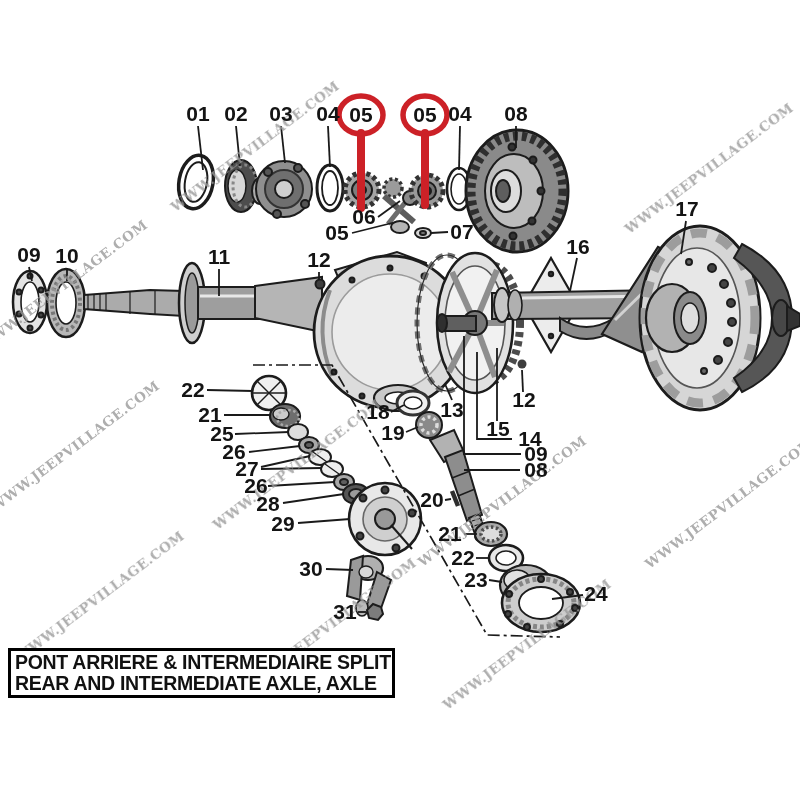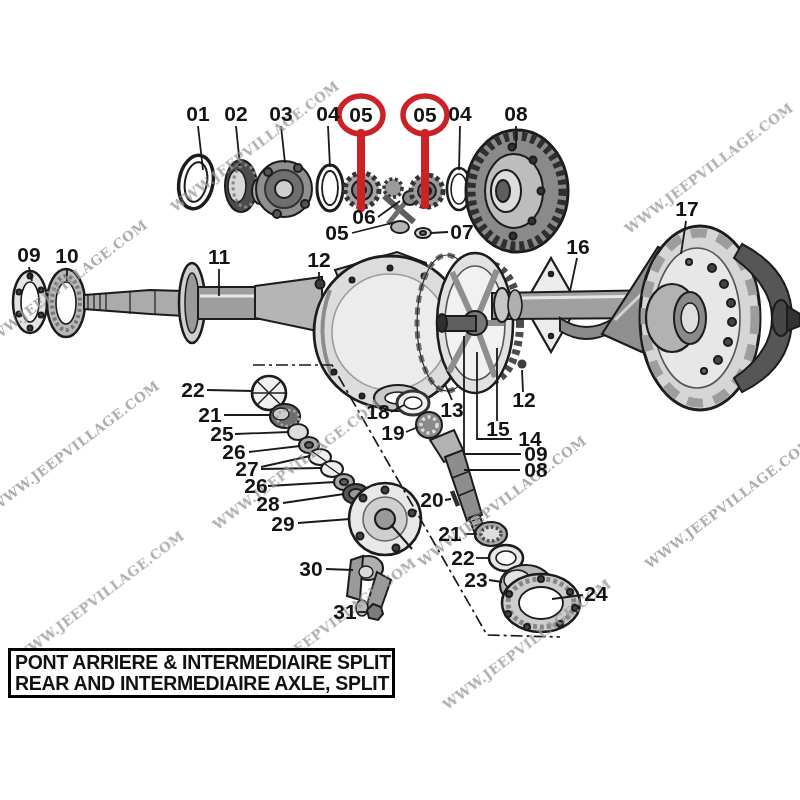--- a/index.html
+++ b/index.html
@@ -393,14 +393,14 @@
         <text class="plabel" x="450" y="541">21</text>
         <text class="plabel" x="463" y="565">22</text>
         <text class="plabel" x="476" y="587">23</text>
         <text class="plabel" x="596" y="601">24</text>
       </g>
 </svg>
 </div>
 
 <div id="caption-box">
   <div class="cap-line">PONT ARRIERE &amp; INTERMEDIAIRE SPLIT</div>
-  <div class="cap-line">REAR AND INTERMEDIAIRE AXLE, SPLIT</div>
+  <div class="cap-line">REAR AND INTERMEDIATE AXLE, AXLE</div>
 </div>
 
 </body></html>

